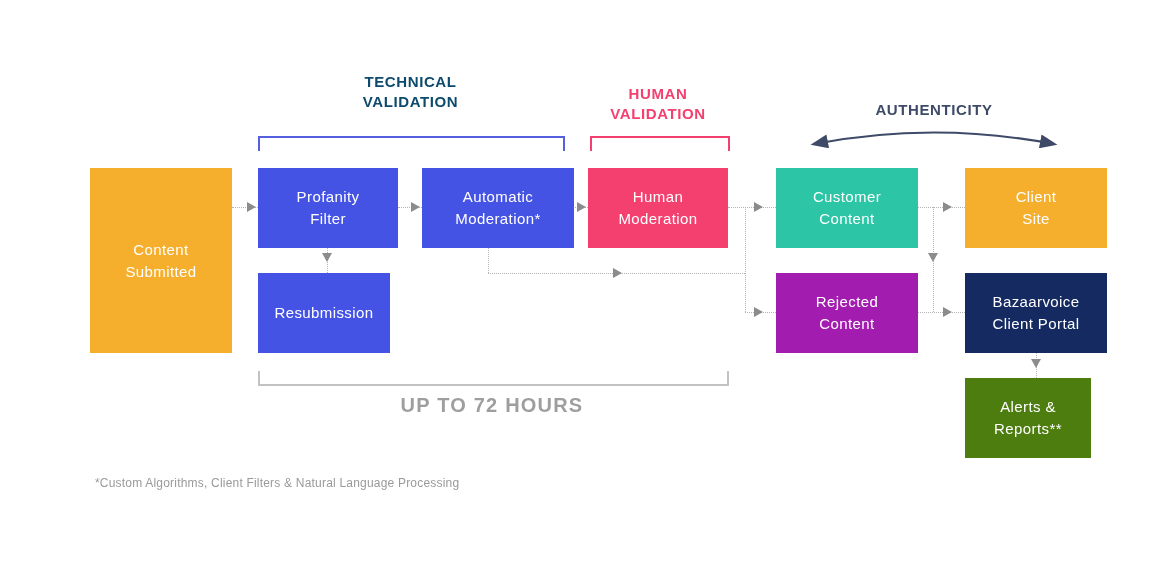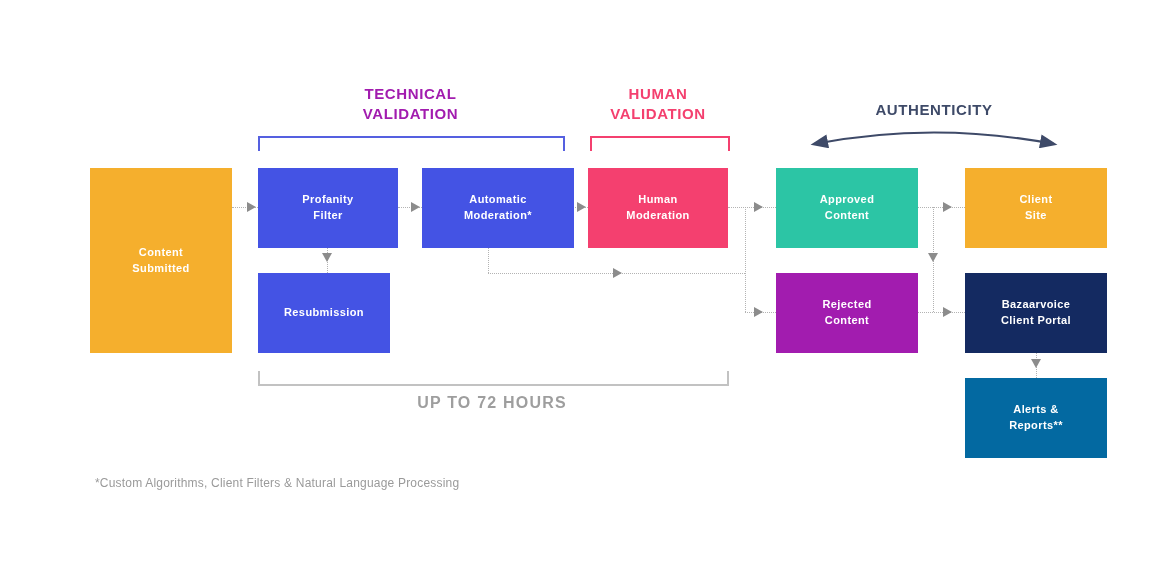--- a/index.html
+++ b/index.html
@@ -5,21 +5,21 @@
   html,body{margin:0;padding:0;background:#fff;}
   #stage{
     position:relative;width:1153px;height:567px;background:#ffffff;
     font-family:"Liberation Sans",sans-serif;overflow:hidden;
   }
   .node{
     position:absolute;display:flex;align-items:center;justify-content:center;
     color:#ffffff;text-align:center;
   }
   .node-label{
-    white-space:pre-line;font-size:11px;font-weight:700;letter-spacing:.4px;line-height:1.45;
+    white-space:pre-line;font-size:15px;font-weight:400;letter-spacing:.4px;line-height:1.45;
   }
   .sec-label{
     position:absolute;text-align:center;font-weight:700;font-size:15px;
     letter-spacing:.6px;line-height:1.3;white-space:pre-line;
   }
   .bracket-top{
     position:absolute;height:13px;
     border-top:2px solid;border-left:2px solid;border-right:2px solid;
   }
   .bracket-bottom{
@@ -31,31 +31,31 @@
   .arr-r{position:absolute;width:0;height:0;
     border-top:5px solid transparent;border-bottom:5px solid transparent;
     border-left:9px solid #8c8c8c;}
   .arr-d{position:absolute;width:0;height:0;
     border-left:5px solid transparent;border-right:5px solid transparent;
     border-top:9px solid #8c8c8c;}
   .footnote{
     position:absolute;left:95px;font-size:12px;color:#9a9a9a;letter-spacing:.2px;
   }
   .duration{
-    position:absolute;text-align:center;font-size:16px;font-weight:600;
+    position:absolute;text-align:center;font-size:20px;font-weight:600;
     color:#9e9e9e;letter-spacing:1.2px;
   }
   .auth-svg{position:absolute;}
 </style>
 </head>
 <body>
 
 <div id="stage">
 
-  <div class="sec-label" style="left:258px;top:84px;width:305px;color:#a21caf;">TECHNICAL
+  <div class="sec-label" style="left:258px;top:72px;width:305px;color:#0c4a6e;">TECHNICAL
 VALIDATION</div>
   <div class="sec-label" style="left:558px;top:84px;width:200px;color:#F4406F;">HUMAN
 VALIDATION</div>
   <div class="sec-label" style="left:834px;top:100px;width:200px;color:#3E4A68;">AUTHENTICITY</div>
 
   <div class="bracket-top" style="left:258px;top:136px;width:303px;border-color:#5560e0;"></div>
   <div class="bracket-top" style="left:590px;top:136px;width:136px;border-color:#F4406F;"></div>
   <div class="bracket-bottom" style="left:258px;top:371px;width:467px;"></div>
   <div class="duration" style="left:392px;top:394px;width:200px;">UP TO 72 HOURS</div>
 
@@ -107,35 +107,35 @@
 Moderation*</span>
   </div>
   <div class="node" style="left: 588px; top: 168px; width: 140px; height: 80px; background: rgb(244, 64, 111);">
     <span class="node-label">Human
 Moderation</span>
   </div>
   <div class="node" style="left: 258px; top: 273px; width: 132px; height: 80px; background: rgb(68, 83, 228);">
     <span class="node-label">Resubmission</span>
   </div>
   <div class="node" style="left: 776px; top: 168px; width: 142px; height: 80px; background: rgb(44, 197, 165);">
-    <span class="node-label">Approved
+    <span class="node-label">Customer
 Content</span>
   </div>
   <div class="node" style="left: 776px; top: 273px; width: 142px; height: 80px; background: #a21caf;">
     <span class="node-label">Rejected
 Content</span>
   </div>
   <div class="node" style="left: 965px; top: 168px; width: 142px; height: 80px; background: rgb(245, 175, 45);">
     <span class="node-label">Client
 Site</span>
   </div>
   <div class="node" style="left: 965px; top: 273px; width: 142px; height: 80px; background: rgb(20, 42, 97);">
     <span class="node-label">Bazaarvoice
 Client Portal</span>
   </div>
-  <div class="node" style="left: 965px; top: 378px; width: 142px; height: 80px; background: #0369a1;">
+  <div class="node" style="left: 965px; top: 378px; width: 126px; height: 80px; background: #4d7c0f;">
     <span class="node-label">Alerts &amp;
 Reports**</span>
   </div>
 
   <div class="footnote" style="top:476px;">*Custom Algorithms, Client Filters &amp; Natural Language Processing</div>
 
 </div>
 
 </body></html>

